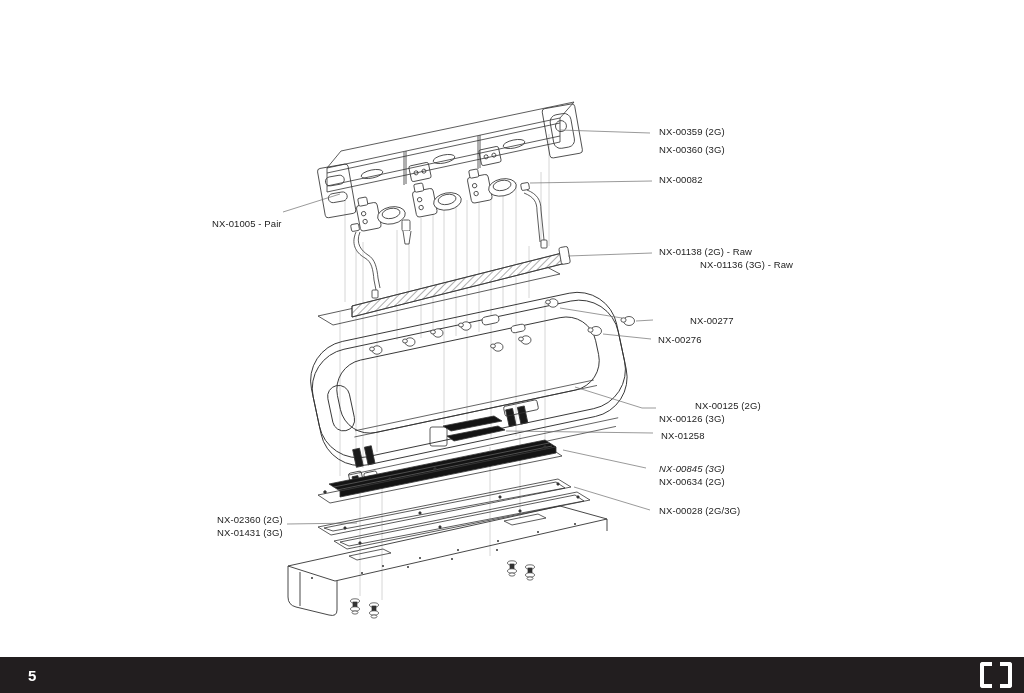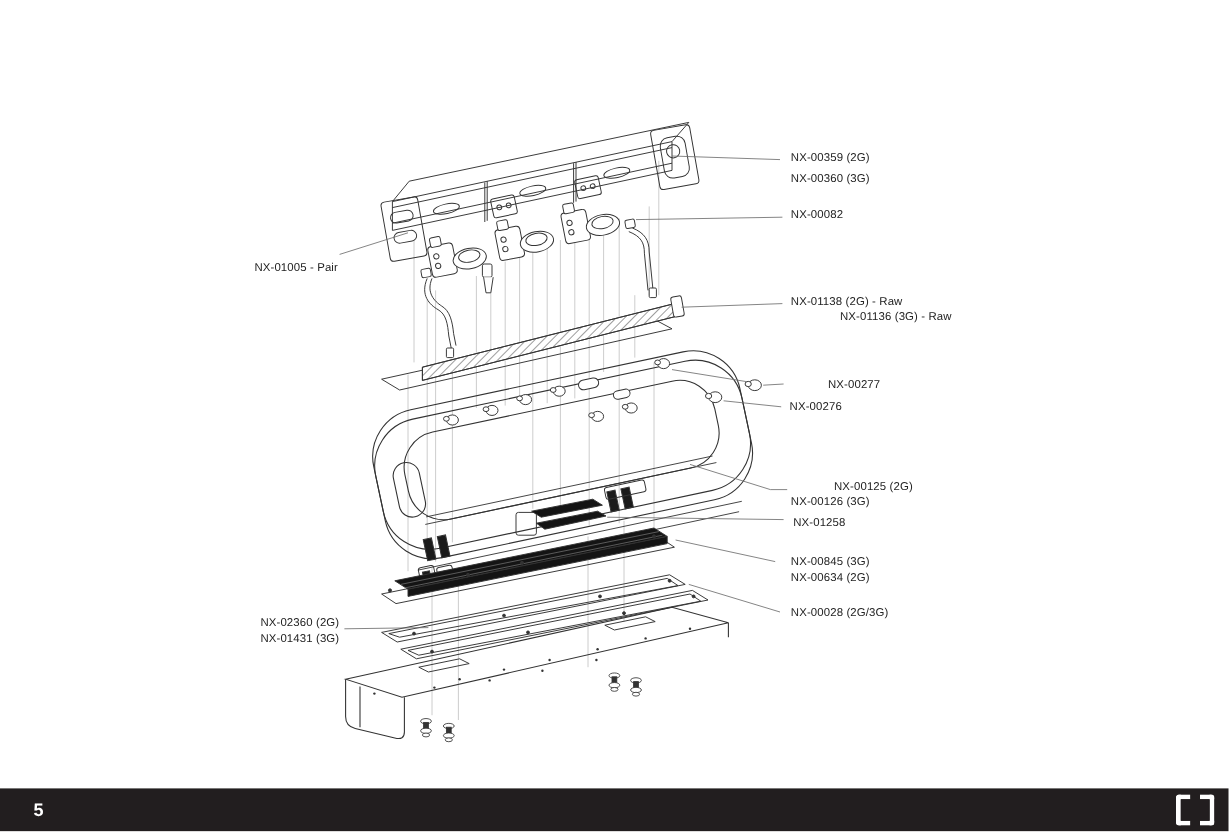--- a/index.html
+++ b/index.html
@@ -306,21 +306,21 @@
         <div class="part-label" style="left: 659px; top: 143px;">NX-00360 (3G)</div>
         <div class="part-label" style="left: 659px; top: 173px;">NX-00082</div>
         <div class="part-label" style="left: 212px; top: 217px; text-align: right;">NX-01005 - Pair</div>
         <div class="part-label" style="left: 659px; top: 245px;">NX-01138 (2G) - Raw</div>
         <div class="part-label" style="left: 659px; top: 258px; padding-left: 41px;">NX-01136 (3G) - Raw</div>
         <div class="part-label" style="left: 658px; top: 314px; padding-left: 32px;">NX-00277</div>
         <div class="part-label" style="left: 658px; top: 333px;">NX-00276</div>
         <div class="part-label" style="left: 695px; top: 399px;">NX-00125 (2G)</div>
         <div class="part-label" style="left: 659px; top: 412px;">NX-00126 (3G)</div>
         <div class="part-label" style="left: 661px; top: 429px;">NX-01258</div>
-        <div class="part-label" style="left: 659px; top: 462px;">NX-00845 (3G)</div>
+        <div class="part-label" style="left: 659px; top: 462px; font-style: italic;">NX-00845 (3G)</div>
         <div class="part-label" style="left: 659px; top: 475px;">NX-00634 (2G)</div>
         <div class="part-label" style="left: 659px; top: 504px;">NX-00028 (2G/3G)</div>
         <div class="part-label" style="left: 217px; top: 513px;">NX-02360 (2G)</div>
         <div class="part-label" style="left: 217px; top: 526px;">NX-01431 (3G)</div>
       </div>
   </div>
 
   <div class="footer">
     <span class="page-num">5</span>
     <div class="logo">

